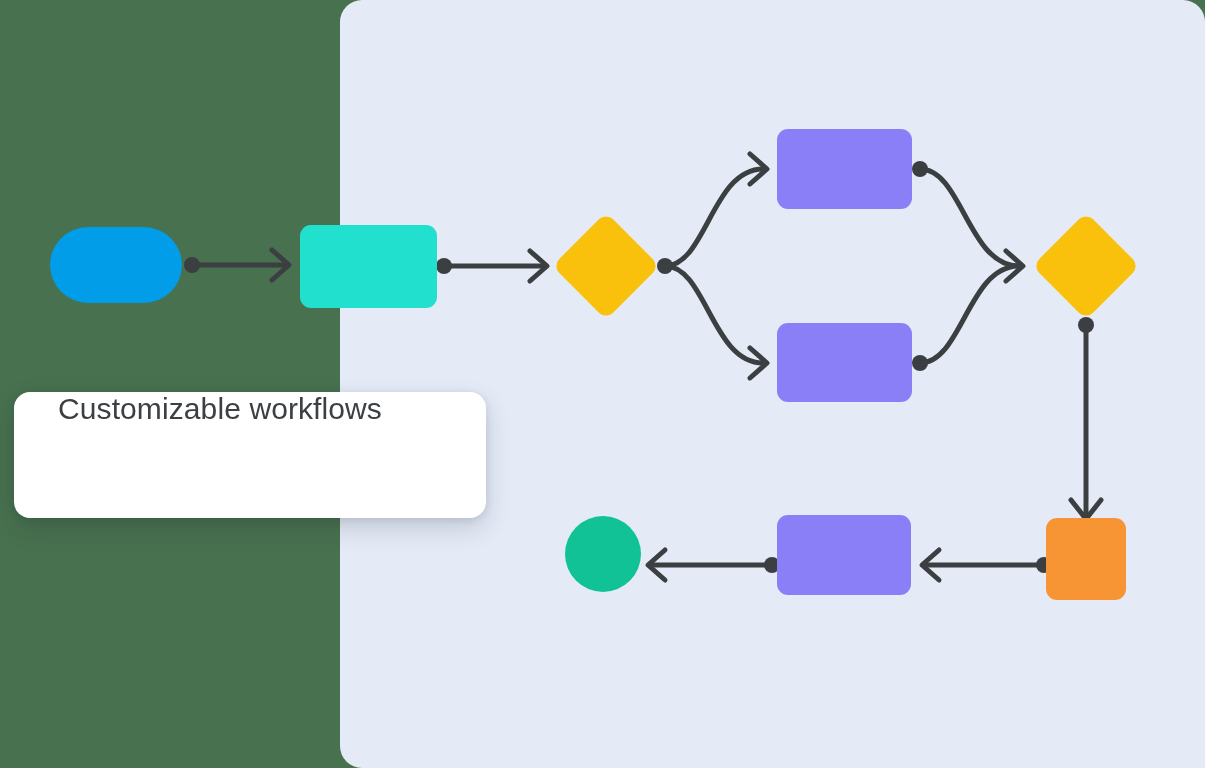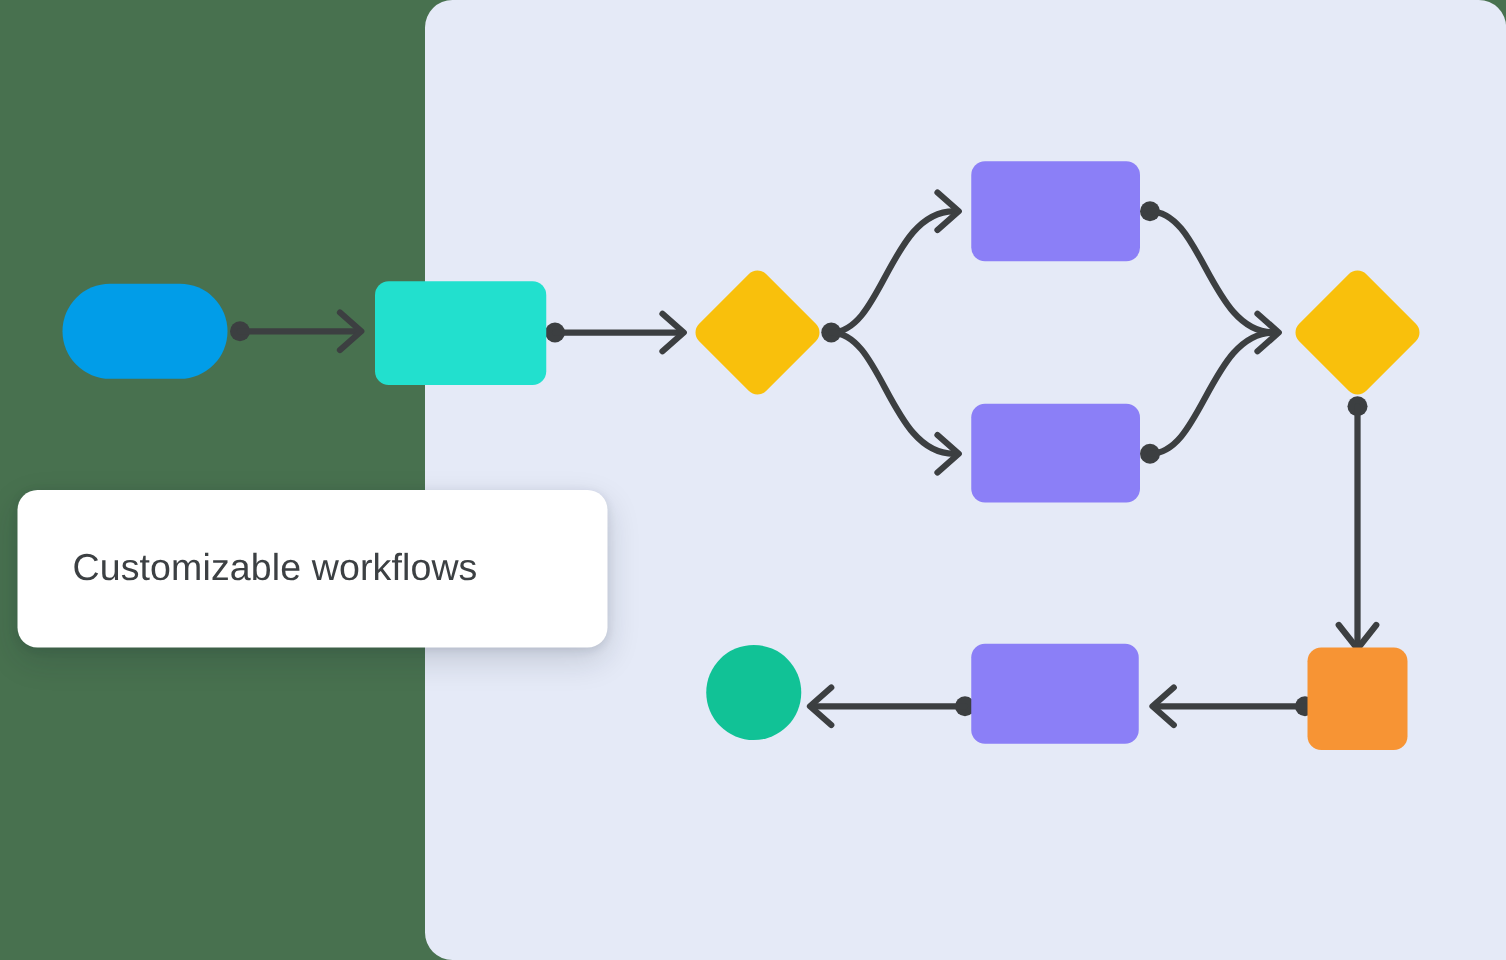--- a/index.html
+++ b/index.html
@@ -38,21 +38,20 @@
   .label-card {
     position: absolute;
     left: 14px;
     top: 392px;
     width: 472px;
     height: 126px;
     background: #FFFFFF;
     border-radius: 16px;
     box-shadow: 0 10px 26px rgba(20,28,45,0.16), 0 2px 8px rgba(20,28,45,0.10);
     display: flex;
-    align-items: center;
     box-sizing: border-box;
     padding: 0 44px;
   }
   .label-card-text {
     font-size: 30px;
     color: #3C4043;
     letter-spacing: 0.1px;
     white-space: nowrap;
   }
 </style>

